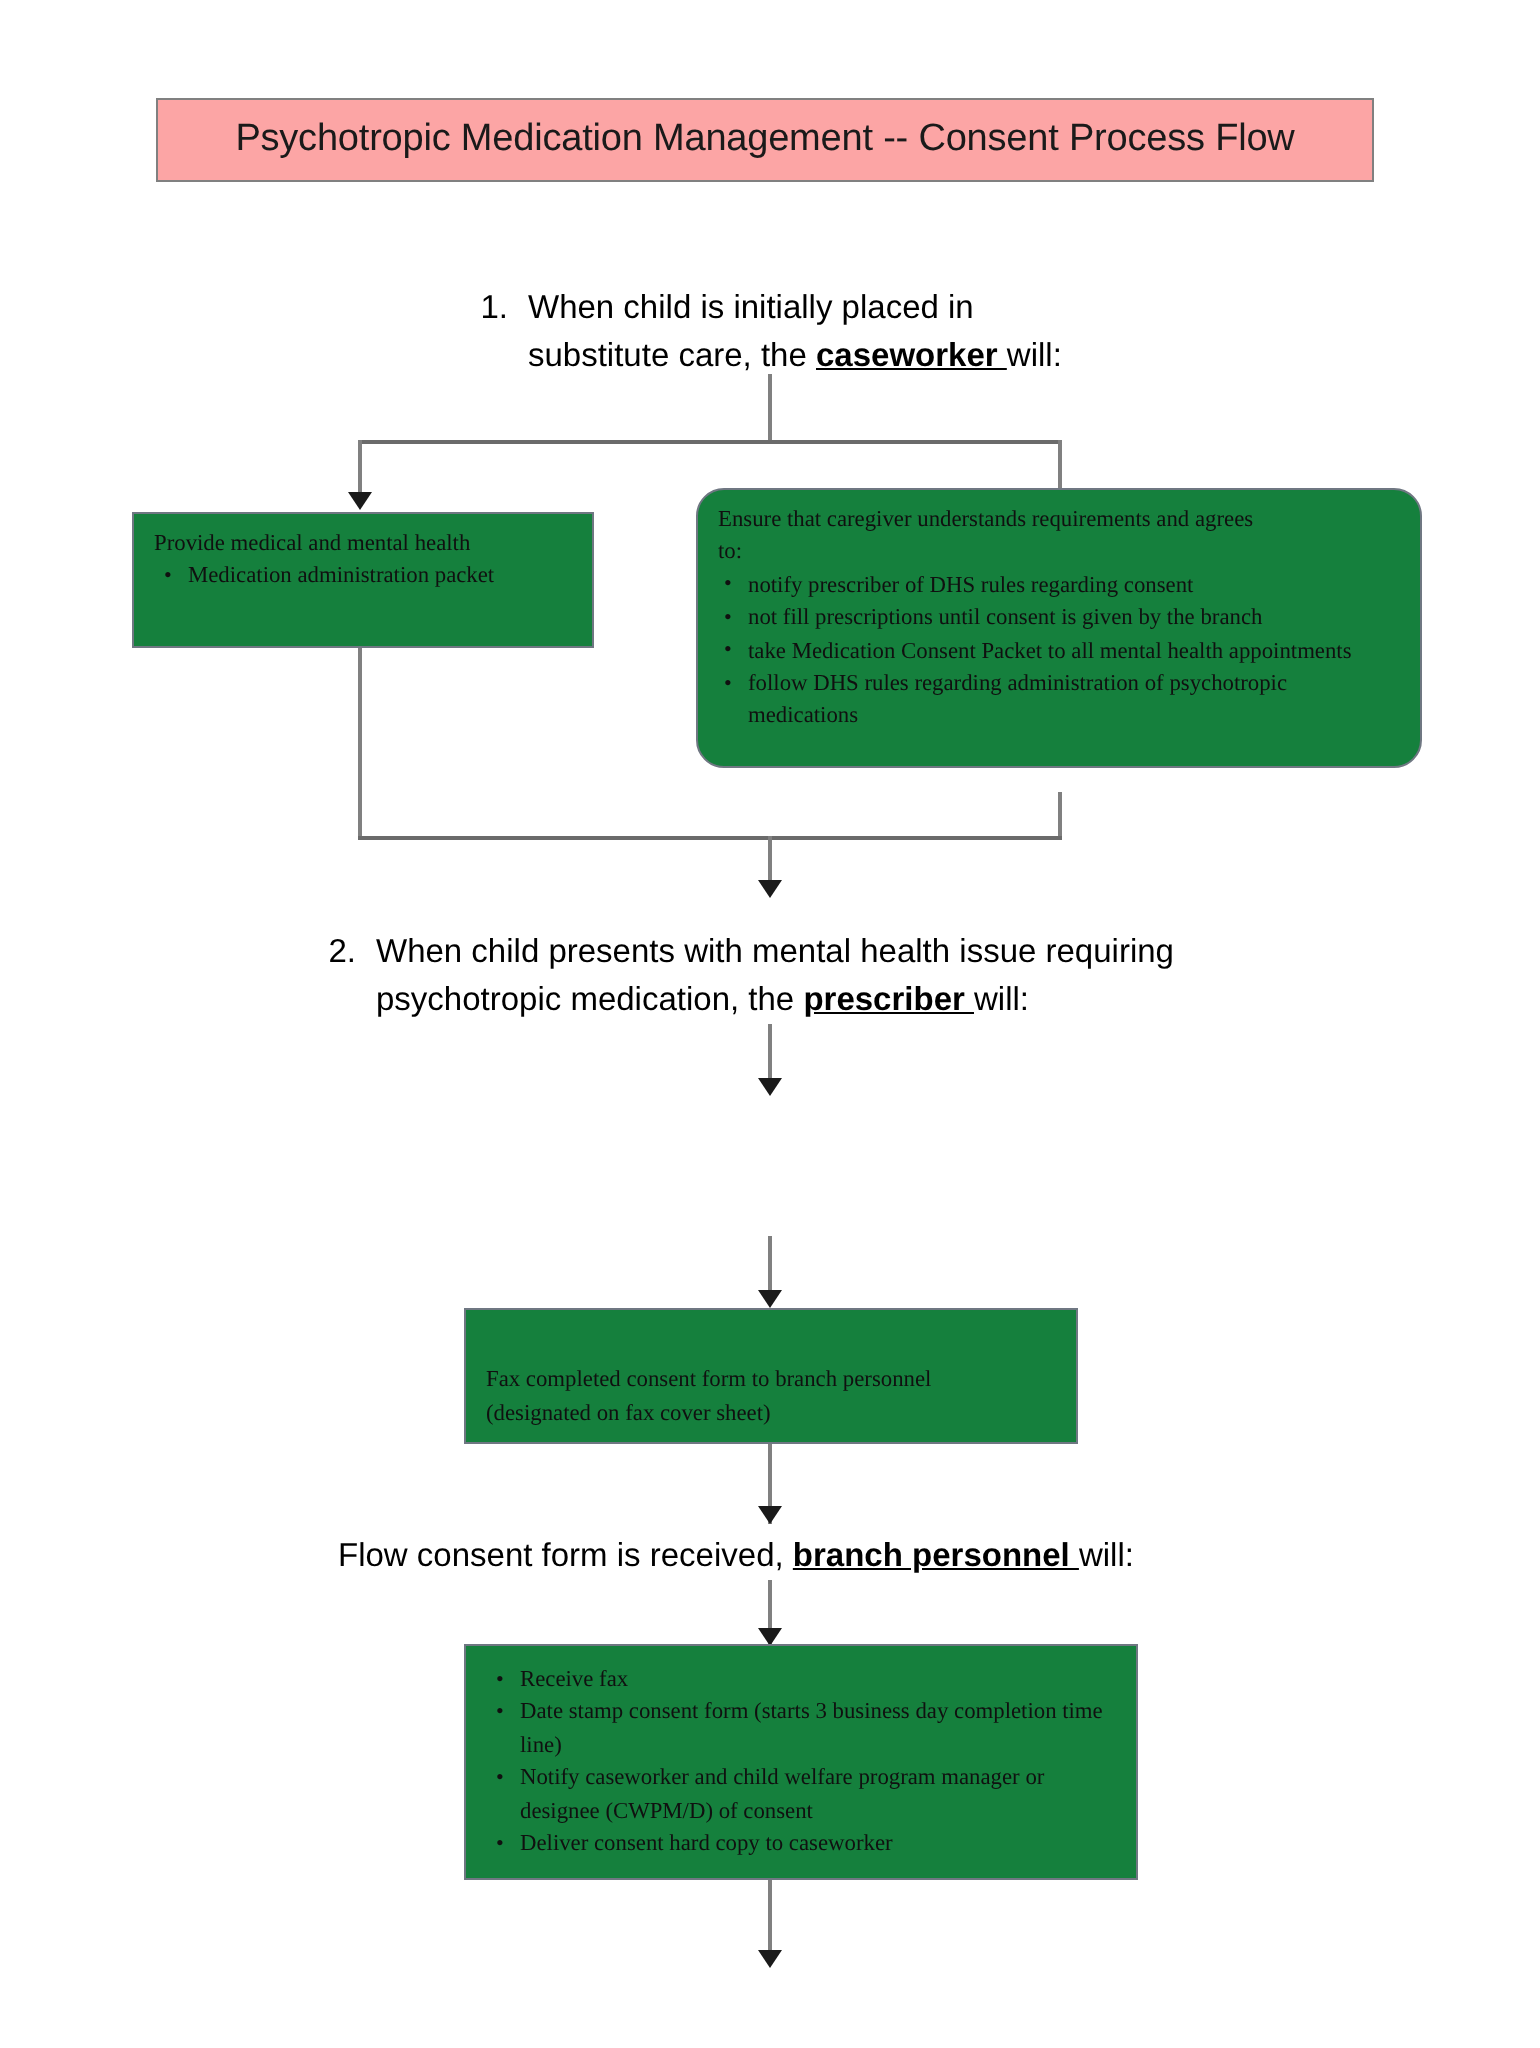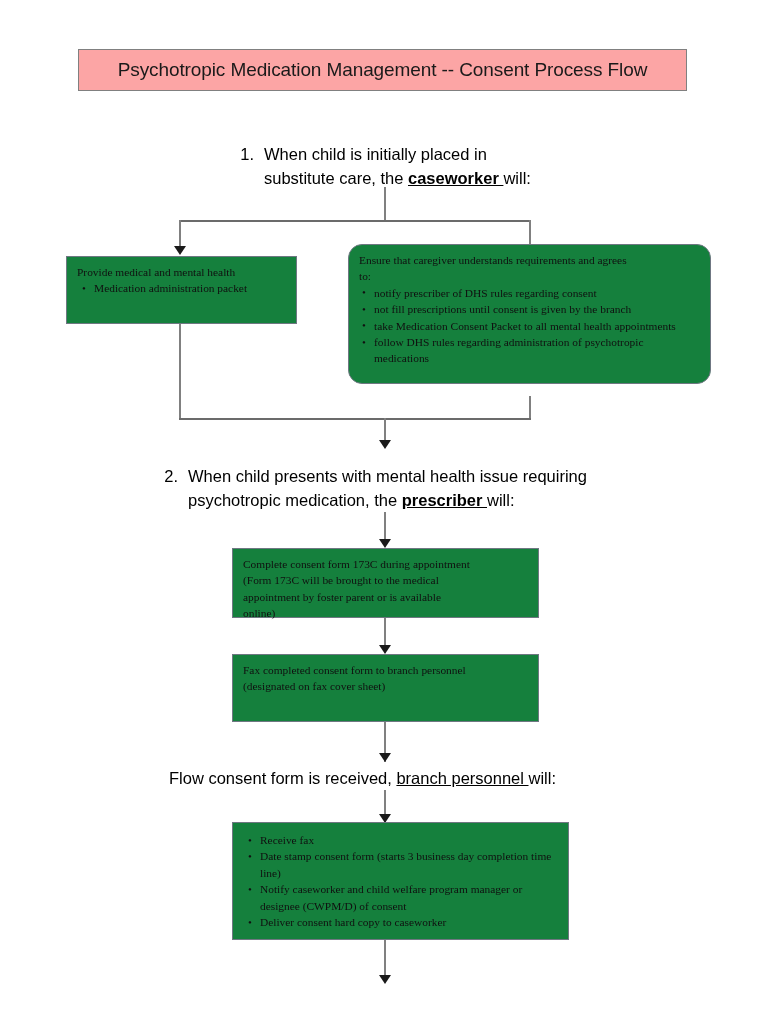--- a/index.html
+++ b/index.html
@@ -67,41 +67,41 @@
   }
   .plain-heading {
     position: absolute;
     font-family: "Liberation Sans", sans-serif;
     font-size: 16.5px;
     line-height: 24px;
     color: #000000;
     white-space: nowrap;
   }
   .plain-heading b {
-    font-weight: normal;
+    font-weight: bold;
     text-decoration: underline;
     margin-top: 44px;
   }
   
   .proc-box {
     position: absolute;
     background: #15803d;
     border: 1px solid #6f7782;
     box-sizing: border-box;
     font-family: Liberation Serif, serif;
     font-size: 11.4px;
     line-height: 16.4px;
     color: #101010;
   }
   .proc-box .pad {
     padding: 7px 10px 6px 10px;
   }
   .proc-box.vcenter {
     display: flex;
-    align-items: flex-start;
+    align-items: flex-end;
   }
   .proc-box p {
     margin: 0;
   }
   .proc-box ul {
     margin: 0;
     padding: 0;
     list-style: none;
   }
   .proc-box ul li {
@@ -199,28 +199,20 @@
     <span class="num">2.</span>
     <span class="body">
       <span>When child presents with mental health issue requiring</span><br>
       <span>psychotropic medication, the </span><b>prescriber </b><span>will:</span>
     </span>
   </div>
 
   <div class="vline" style="left:384px; top:512px; height:32px;"></div>
   <div class="arrowhead" style="left:379px; top:539px;"></div>
 
-  <div class="proc-box" style="left:232px; top:548px; width:307px; height:70px;">
-    <div class="pad">
-      <p>Complete consent form 173C during appointment</p>
-      <p>(Form 173C will be brought to the medical</p>
-      <p>appointment by foster parent or is available</p>
-      <p>online)</p>
-    </div>
-  </div>
 
   <div class="vline" style="left:384px; top:618px; height:32px;"></div>
   <div class="arrowhead" style="left:379px; top:645px;"></div>
 
   <div class="proc-box vcenter" style="left:232px; top:654px; width:307px; height:68px;">
     <div class="pad">
       <p>Fax completed consent form to branch personnel</p>
       <p>(designated on fax cover sheet)</p>
     </div>
   </div>

